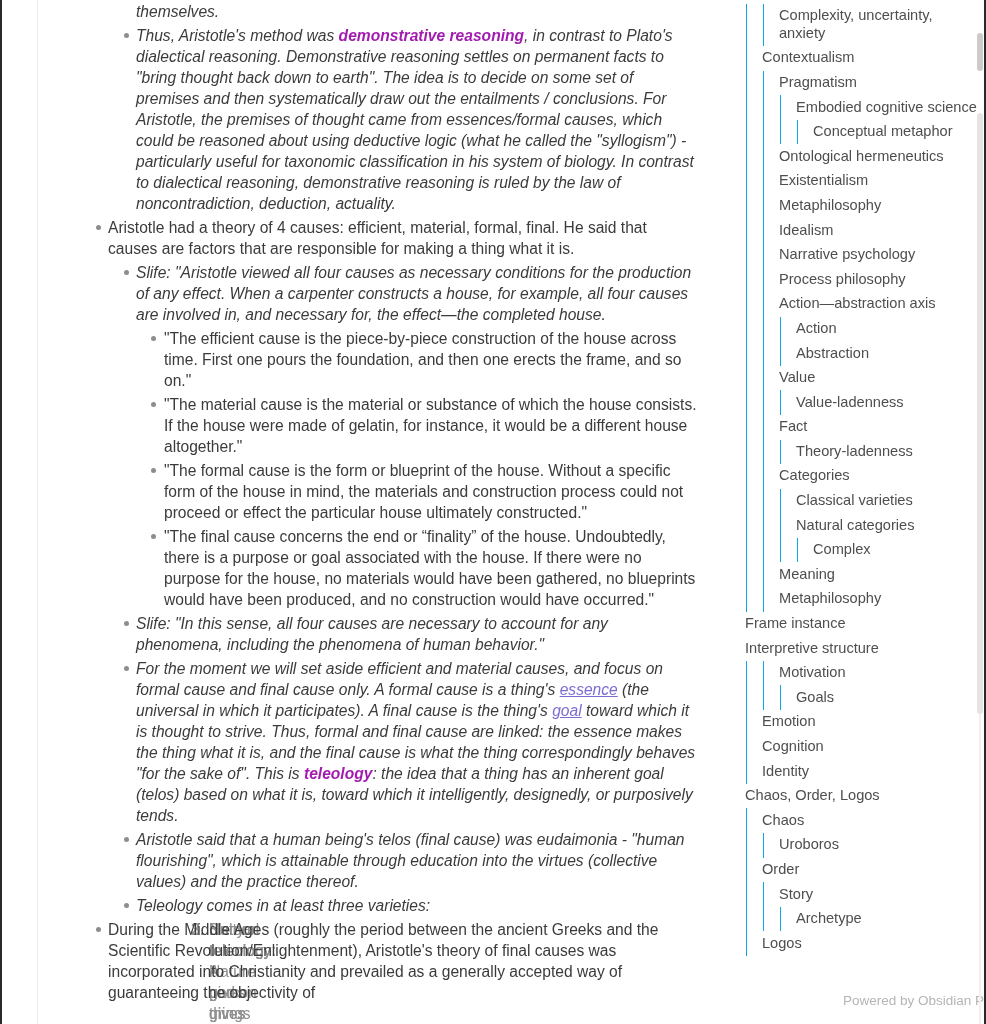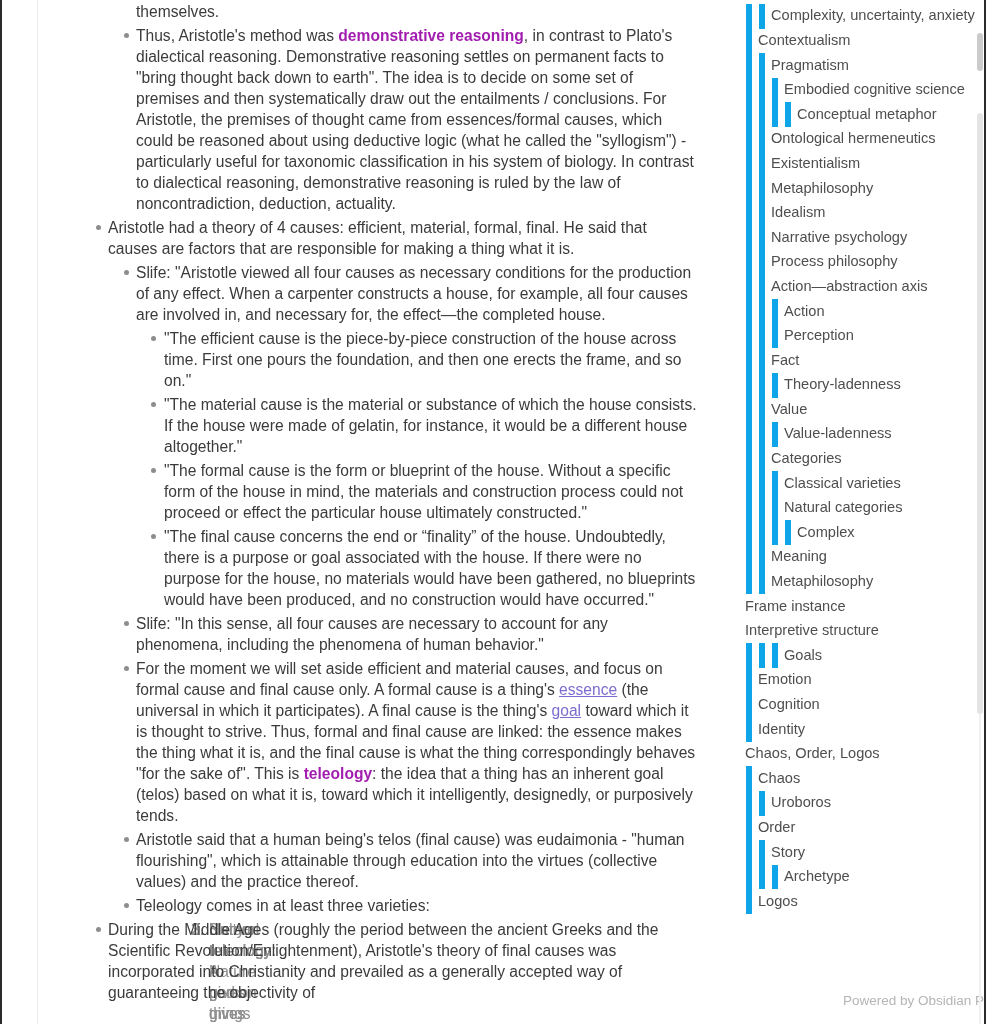--- a/index.html
+++ b/index.html
@@ -23,38 +23,38 @@
   .thumb-long { top: 113px; height: 601px; background: #e4e4e4; }
   .track-line { position: absolute; left: 979px; top: 714px; width: 2px; height: 310px; background: #f1f1f1; }
 
   
   .main {
     position: absolute; left: 85px; top: 1px; width: 612px;
     font-size: 15.6px; line-height: 21px; color: #3b3b3b;
   }
   .block { position: relative; margin-bottom: 3px; }
   .block.lv1 { padding-left: 23px; }
-  .block.lv2 { padding-left: 51px; }
+  .block.lv2 { padding-left: 51px; font-style: italic; }
   .block.lv3 { padding-left: 79px; }
   .dot { position: absolute; top: 8px; width: 5px; height: 5px; border-radius: 50%; background: #8d8d8d; }
   .lv1 > .dot { left: 11px; }
   .lv2 > .dot { left: 39px; }
   .lv3 > .dot { left: 66px; }
   .num { position: absolute; left: 45px; width: 29px; text-align: right; color: #8f8f8f; }
   .main strong { font-weight: bold; color: #a21caf; }
   .main a.ilink { text-decoration: underline; cursor: pointer; }
 
   
   .sidebar {
     position: absolute; left: 745px; top: 0; width: 232px; height: 1024px;
     overflow: hidden; font-size: 14.6px; color: #4e4e4e;
   }
   .sidebar ul { list-style: none; }
   .nav-root { padding: 4px 0 0 0; }
-  .sidebar ul ul { margin-left: 1px; padding-left: 6px; border-left: 6px solid #0ea5e9; }
+  .sidebar ul ul { margin-left: 1px; padding-left: 15px; border-left: 1px solid #0ea5e9; }
   .nav-label {
     display: block; padding: 3.4px 0 3.8px; line-height: 17.4px;
     color: #4e4e4e; text-decoration: none; cursor: pointer;
   }
 
   .watermark {
     position: absolute; left: 843px; top: 993px;
     font-size: 13.5px; color: #b5b5b5; white-space: nowrap;
   }
 </style>
@@ -128,37 +128,37 @@
               <li>
                 <a class="nav-label" href="#">Process philosophy</a>
               </li>
               <li>
                 <a class="nav-label" href="#">Action—abstraction axis</a>
                 <ul class="nav-sub">
                   <li>
                     <a class="nav-label" href="#">Action</a>
                   </li>
                   <li>
-                    <a class="nav-label" href="#">Perception</a>
+                    <a class="nav-label" href="#">Abstraction</a>
+                  </li>
+                </ul>
+              </li>
+              <li>
+                <a class="nav-label" href="#">Value</a>
+                <ul class="nav-sub">
+                  <li>
+                    <a class="nav-label" href="#">Value-ladenness</a>
                   </li>
                 </ul>
               </li>
               <li>
                 <a class="nav-label" href="#">Fact</a>
                 <ul class="nav-sub">
                   <li>
                     <a class="nav-label" href="#">Theory-ladenness</a>
-                  </li>
-                </ul>
-              </li>
-              <li>
-                <a class="nav-label" href="#">Value</a>
-                <ul class="nav-sub">
-                  <li>
-                    <a class="nav-label" href="#">Value-ladenness</a>
                   </li>
                 </ul>
               </li>
               <li>
                 <a class="nav-label" href="#">Categories</a>
                 <ul class="nav-sub">
                   <li>
                     <a class="nav-label" href="#">Classical varieties</a>
                   </li>
                   <li>
@@ -183,20 +183,21 @@
       </li>
       <li>
         <a class="nav-label" href="#">Frame instance</a>
       </li>
       <li>
         <a class="nav-label" href="#">Interpretive structure</a>
         <ul class="nav-sub">
           <li>
             <ul class="nav-sub">
               <li>
+                <a class="nav-label" href="#">Motivation</a>
                 <ul class="nav-sub">
                   <li>
                     <a class="nav-label" href="#">Goals</a>
                   </li>
                 </ul>
               </li>
             </ul>
           </li>
           <li>
             <a class="nav-label" href="#">Emotion</a>

